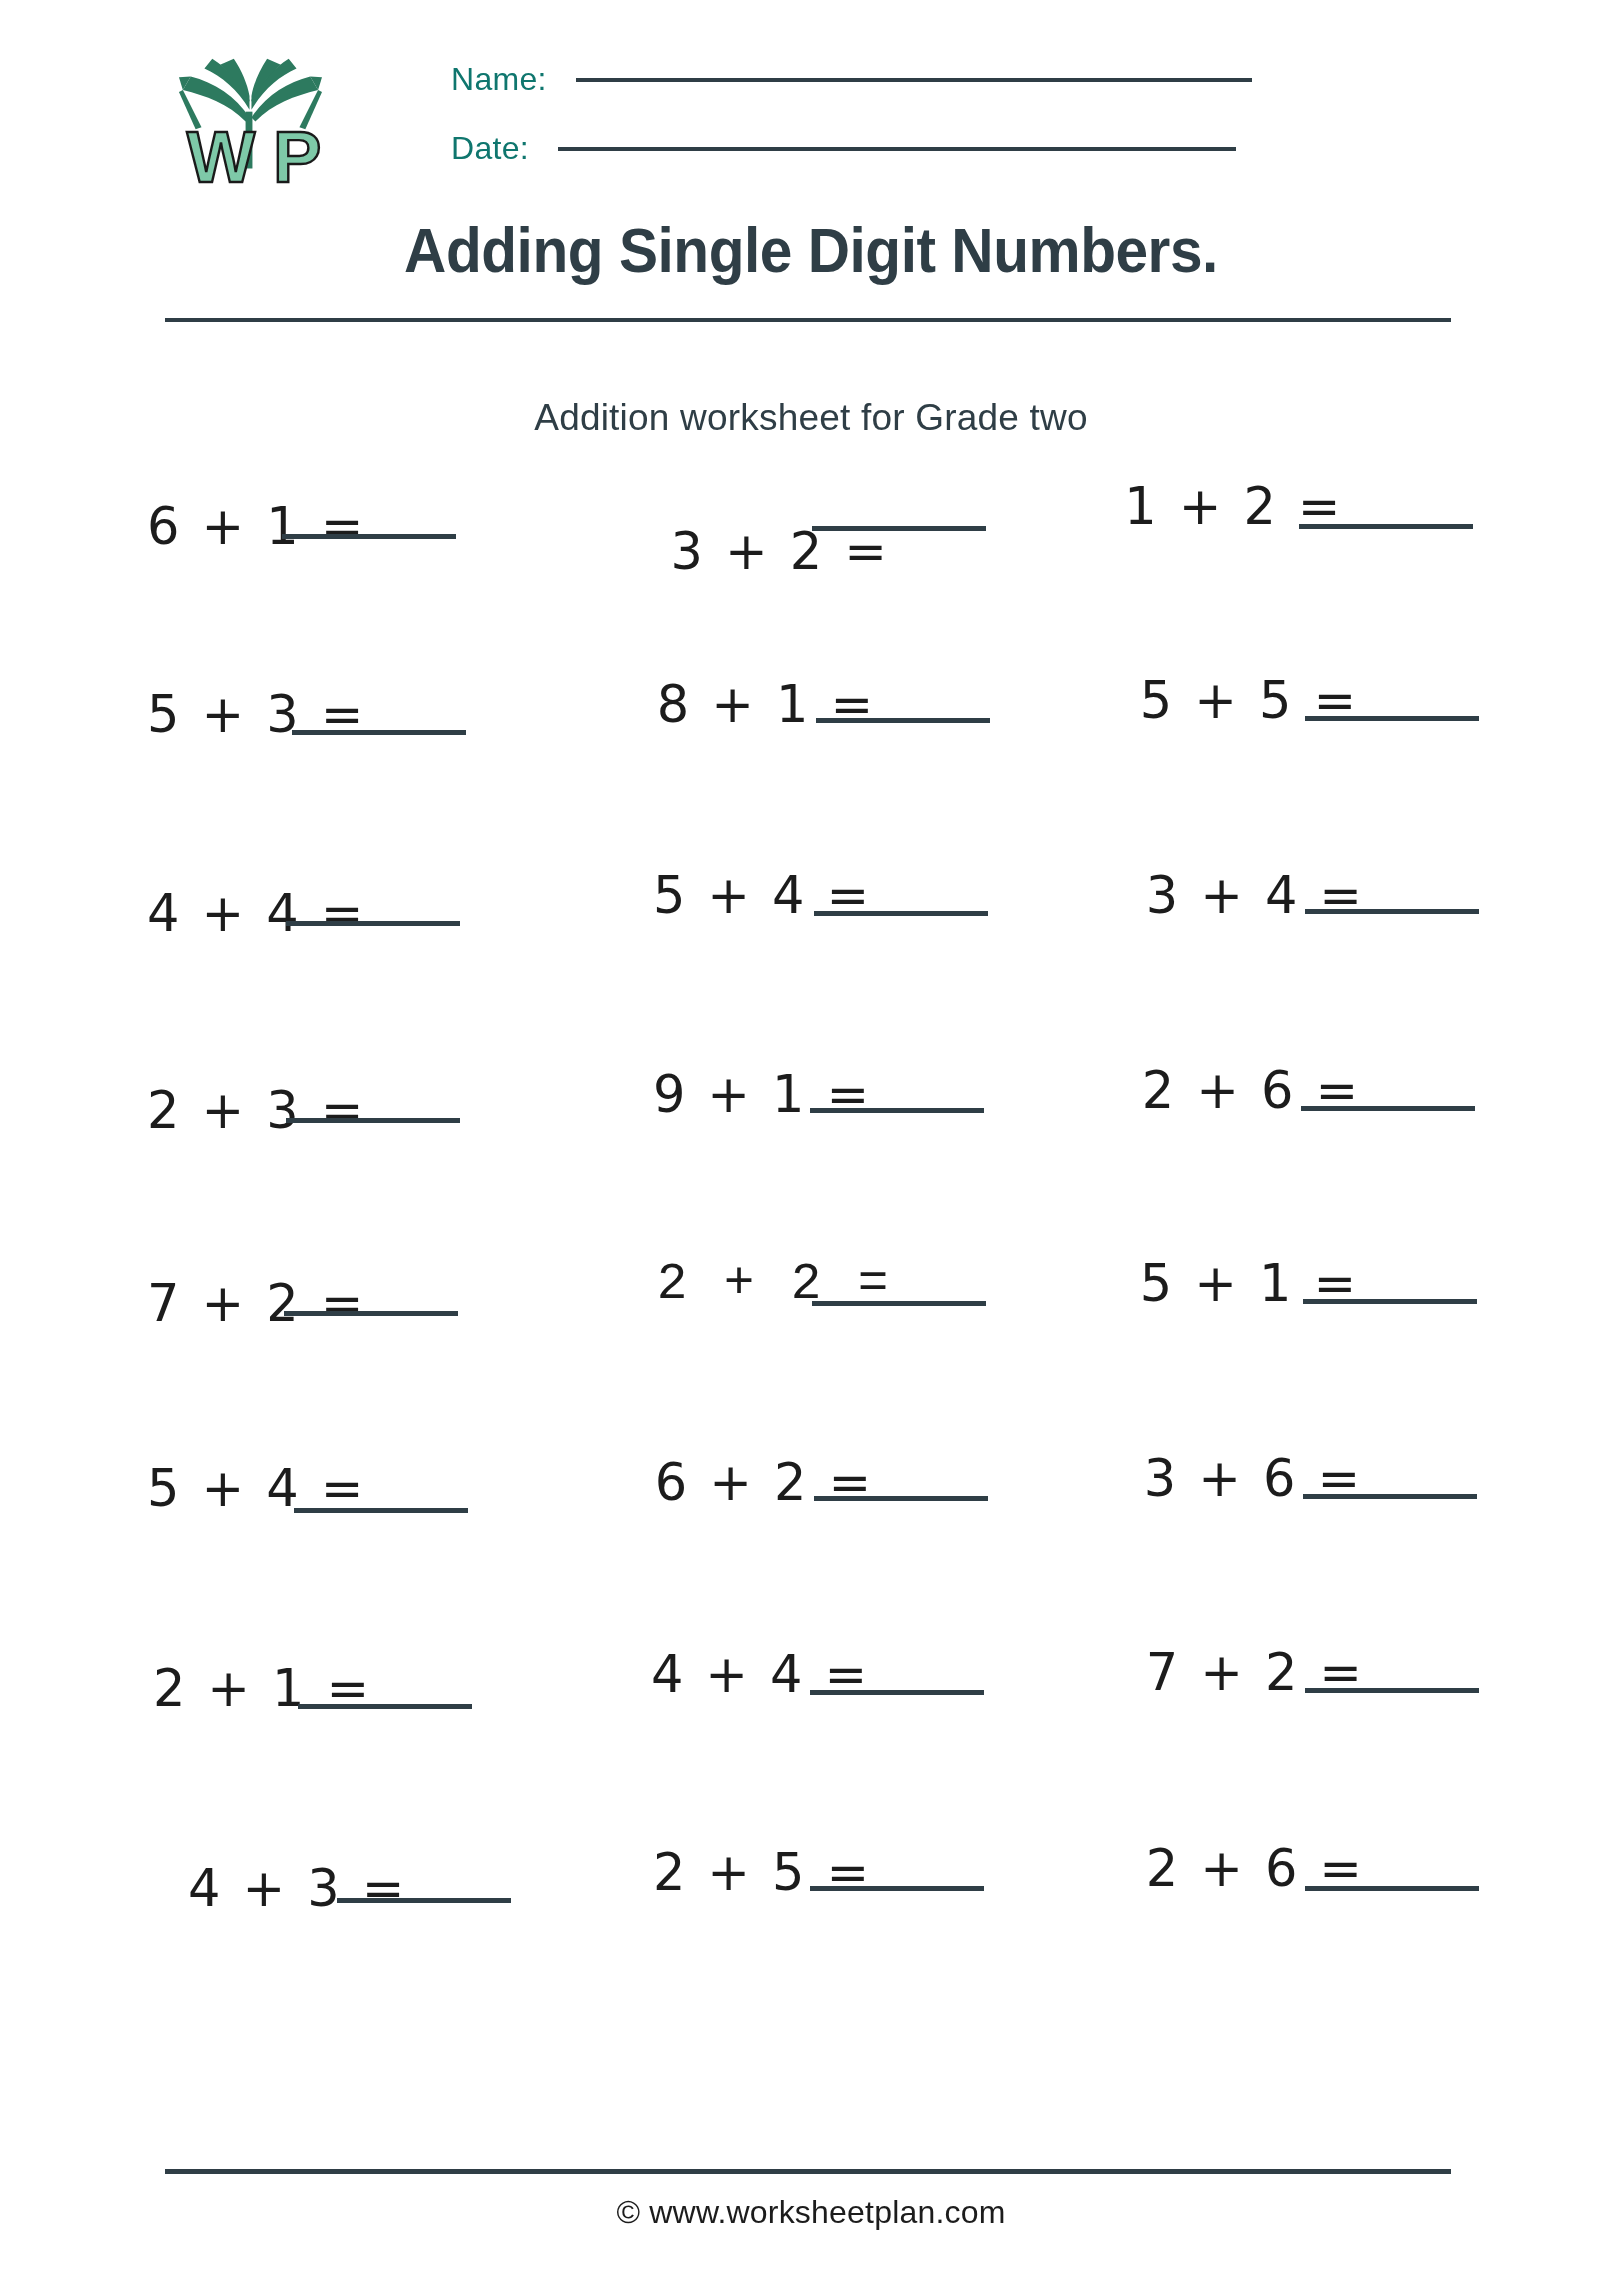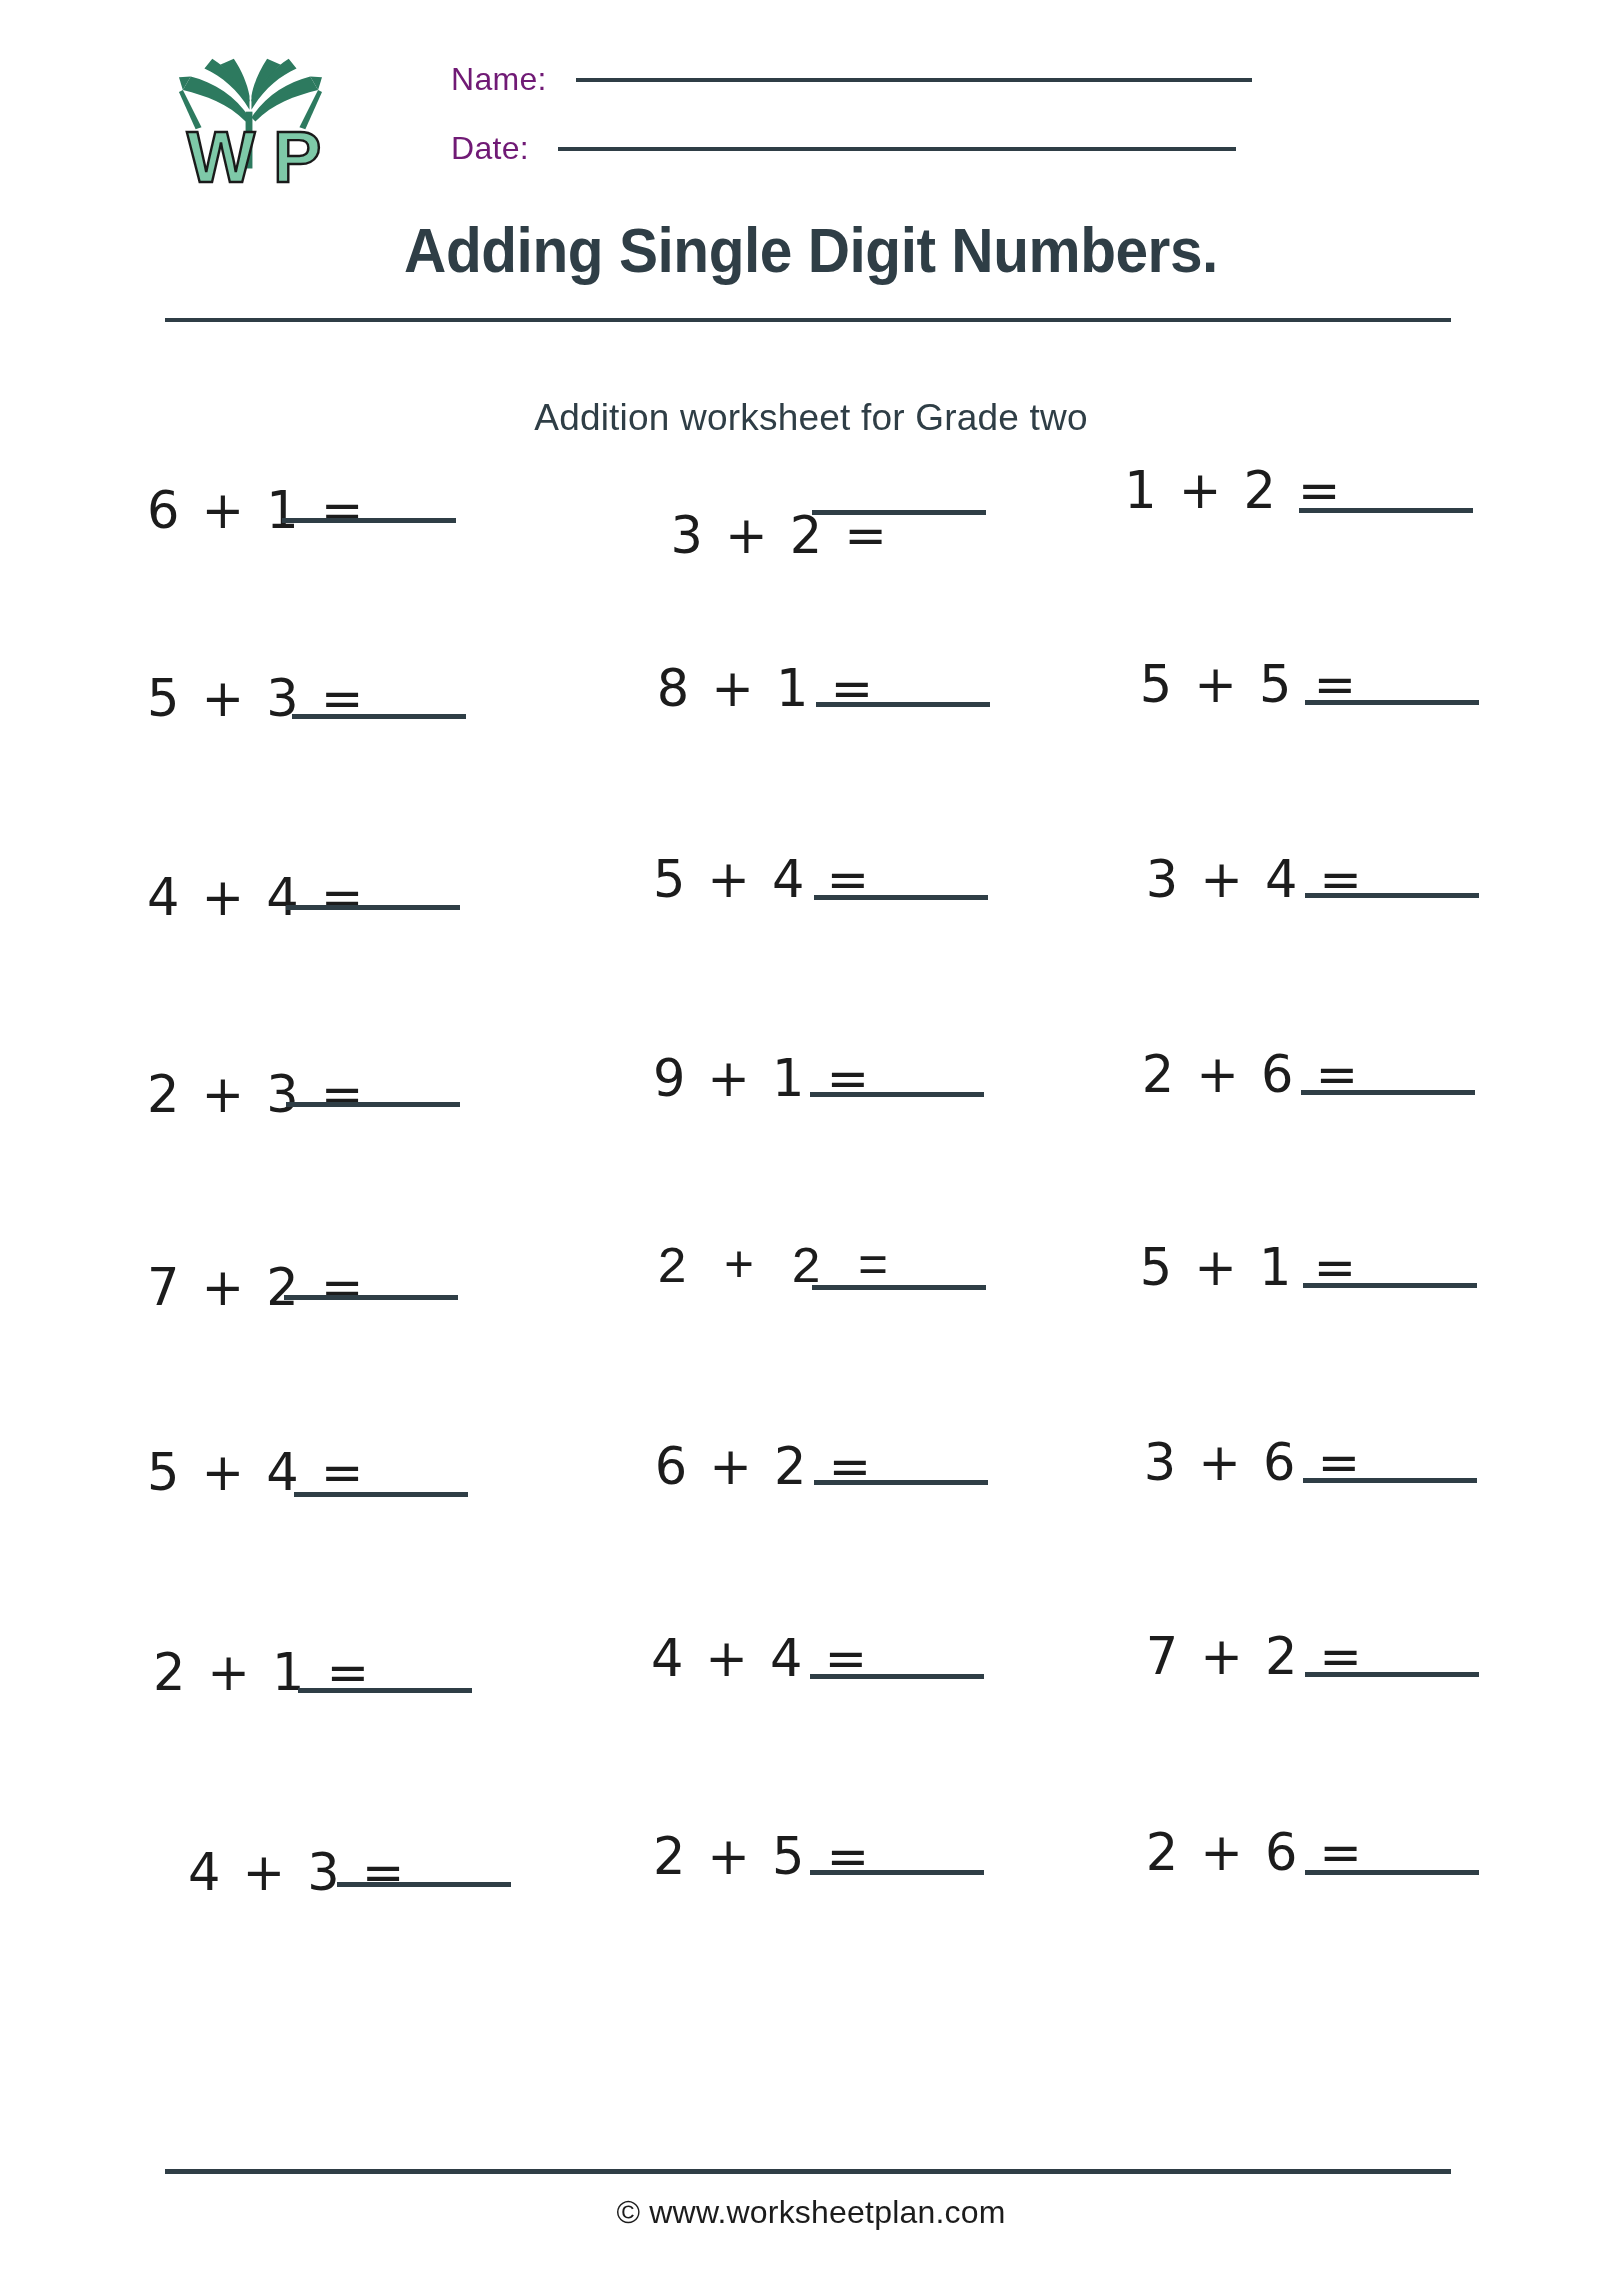--- a/index.html
+++ b/index.html
@@ -34,21 +34,21 @@
     position: absolute;
     display: flex;
     align-items: baseline;
     left: 451px;
   }
   .field-row.name { top: 61px; }
   .field-row.date { top: 130px; }
   .field-label {
     font-family: "Liberation Sans", sans-serif;
     font-size: 32px;
-    color: #701a75;
+    color: #0f766e;
     letter-spacing: 0.3px;
     white-space: nowrap;
   }
   .field-rule {
     display: block;
     height: 3.9px;
     background: #2f3e46;
     margin-left: 29px;
     position: relative;
     top: -7.8px;
@@ -86,21 +86,21 @@
     font-family: "Liberation Sans", sans-serif;
     font-size: 37px;
     color: #2f3e46;
     letter-spacing: 0.2px;
     margin-top: 44px;
   }
 
   
   .grid {
     position: absolute;
-    top: 461px;
+    top: 477px;
     left: 0;
     width: 1552px;
     height: 1529px;
     padding-left: 34px;
   }
   .cell {
     position: absolute;
     width: 490px;
     height: 118px;
   }

